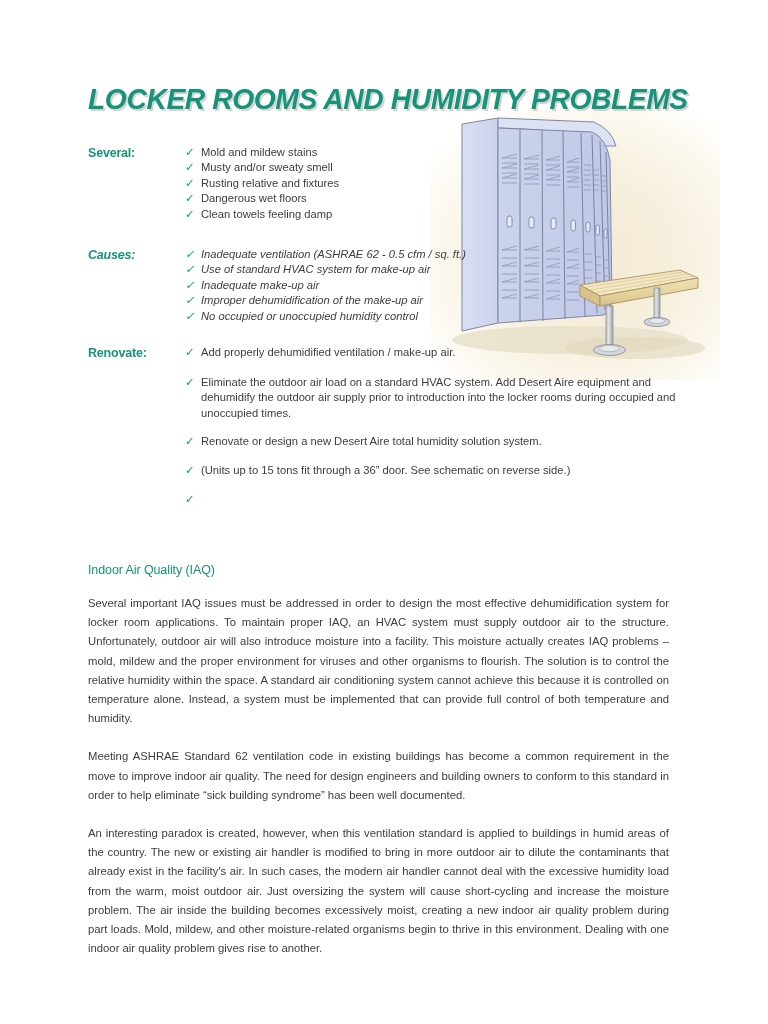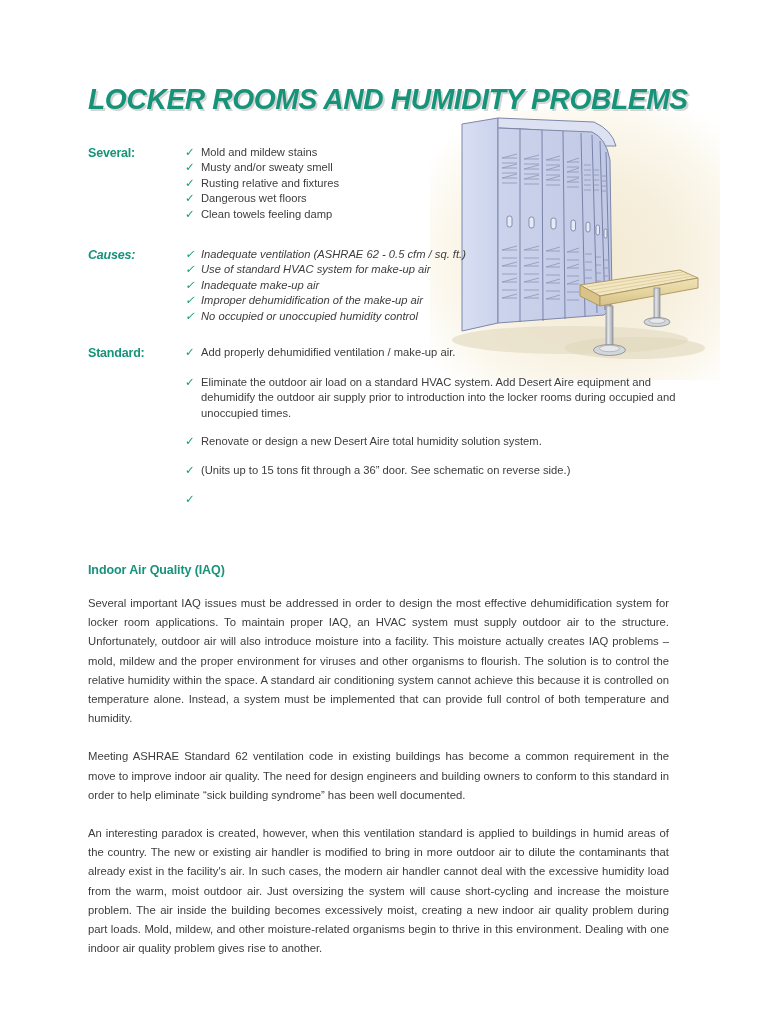--- a/index.html
+++ b/index.html
@@ -121,21 +121,21 @@
     position: absolute;
     left: 88px;
     top: 562px;
     width: 593px;
     z-index: 3;
   }
   .sub-head {
     margin: 0 0 16px 0;
     font-size: 12.5px;
     line-height: 16px;
-    font-weight: bold;
+    font-weight: normal;
     color: #17937a;
     letter-spacing: -0.1px;
   }
   .para {
     margin: 0 12px 19px 0;
     font-size: 11.3px;
     line-height: 19.2px;
     text-align: justify;
     color: #3d3d3d;
   }
@@ -300,21 +300,21 @@
     <ul class="sec-list">
       <li><span class="chk">✓</span><span>Inadequate ventilation (ASHRAE 62 - 0.5 cfm / sq. ft.)</span></li>
       <li><span class="chk">✓</span><span>Use of standard HVAC system for make-up air</span></li>
       <li><span class="chk">✓</span><span>Inadequate make-up air</span></li>
       <li><span class="chk">✓</span><span>Improper dehumidification of the make-up air</span></li>
       <li><span class="chk">✓</span><span>No occupied or unoccupied humidity control</span></li>
     </ul>
   </div>
 
   <div class="section" id="sec-solutions">
-    <div class="sec-label">Standard:</div>
+    <div class="sec-label">Renovate:</div>
     <ul class="sec-list">
       <li><span class="chk">✓</span><span>Add properly dehumidified ventilation / make-up air.</span></li>
       <li><span class="chk">✓</span><span>Eliminate the outdoor air load on a standard HVAC system.  Add Desert Aire equipment and dehumidify the outdoor air supply prior to introduction into the locker rooms during occupied and unoccupied times.</span></li>
       <li><span class="chk">✓</span><span>Renovate or design a new Desert Aire total humidity solution system.</span></li>
       <li><span class="chk">✓</span><span class="sub">(Units up to 15 tons fit through a 36” door. See schematic on reverse side.)</span></li>
       <li><span class="chk">✓</span></li>
     </ul>
   </div>
 
   <div class="body-block">

